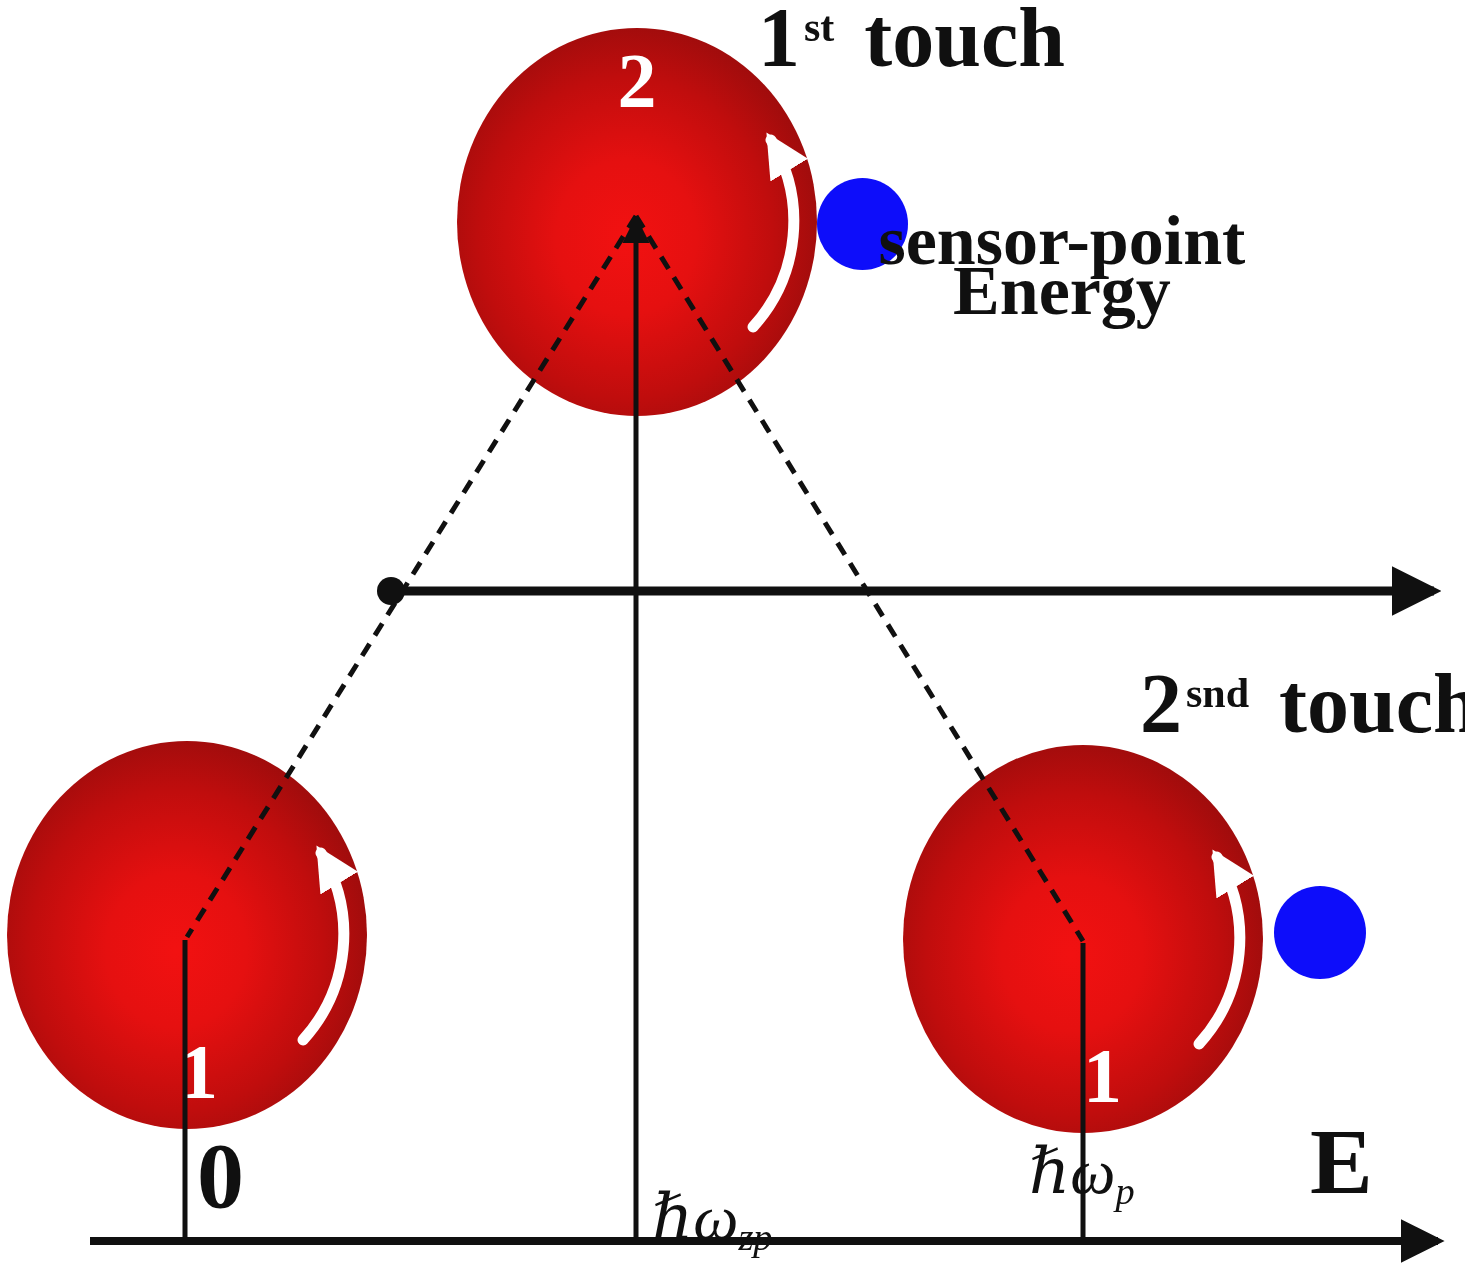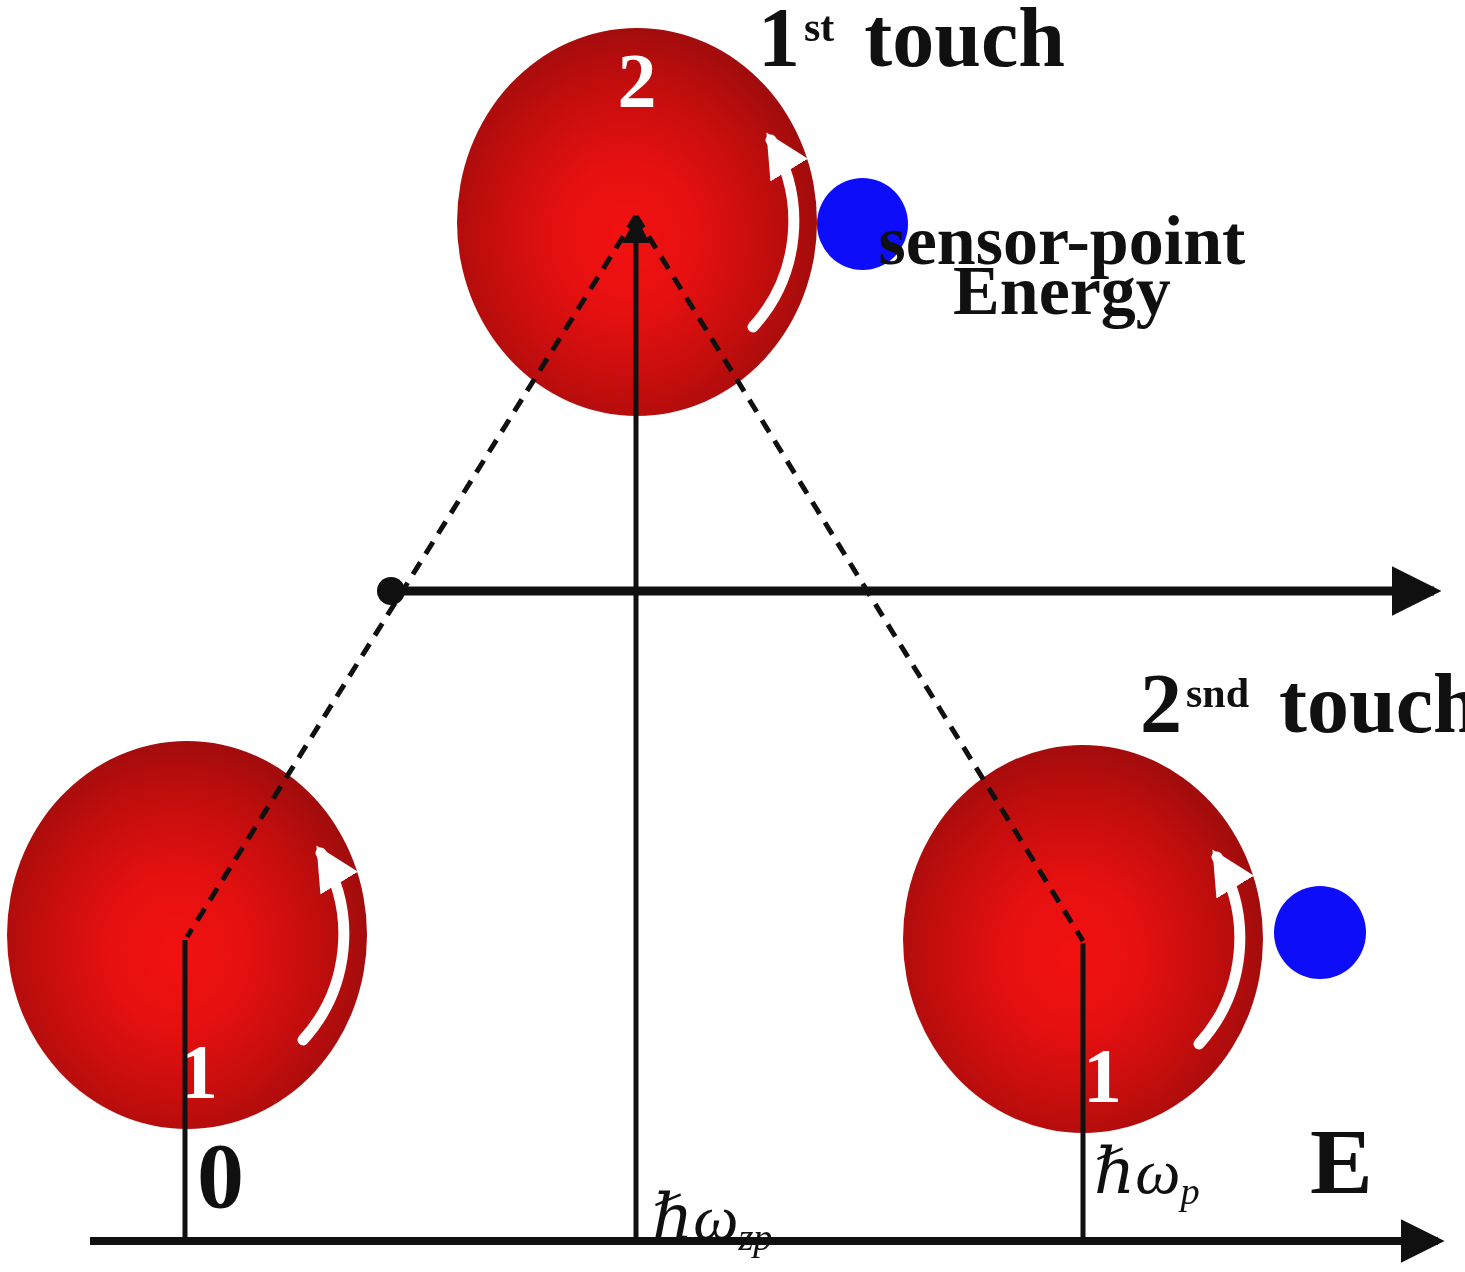--- a/index.html
+++ b/index.html
@@ -127,19 +127,19 @@
   <div class="lbl touch-label" style="left:1140px;top:662px;">
     <span>2</span><span class="sup">snd</span><span class="touch-word">touch</span>
   </div>
 
   <div class="lbl axis-num" style="left:197px;top:1128px;">0</div>
 
   <div class="lbl planck" style="left:652px;top:1138px;margin-top:48px;">
     <span>ℏω</span><span class="sub">zp</span>
   </div>
 
-  <div class="lbl planck" style="left:1094px;top:1140px;">
+  <div class="lbl planck" style="left:1029px;top:1140px;">
     <span>ℏω</span><span class="sub">p</span>
   </div>
 
   <div class="lbl e-label">E</div>
 
 </div>
 
 </body></html>

